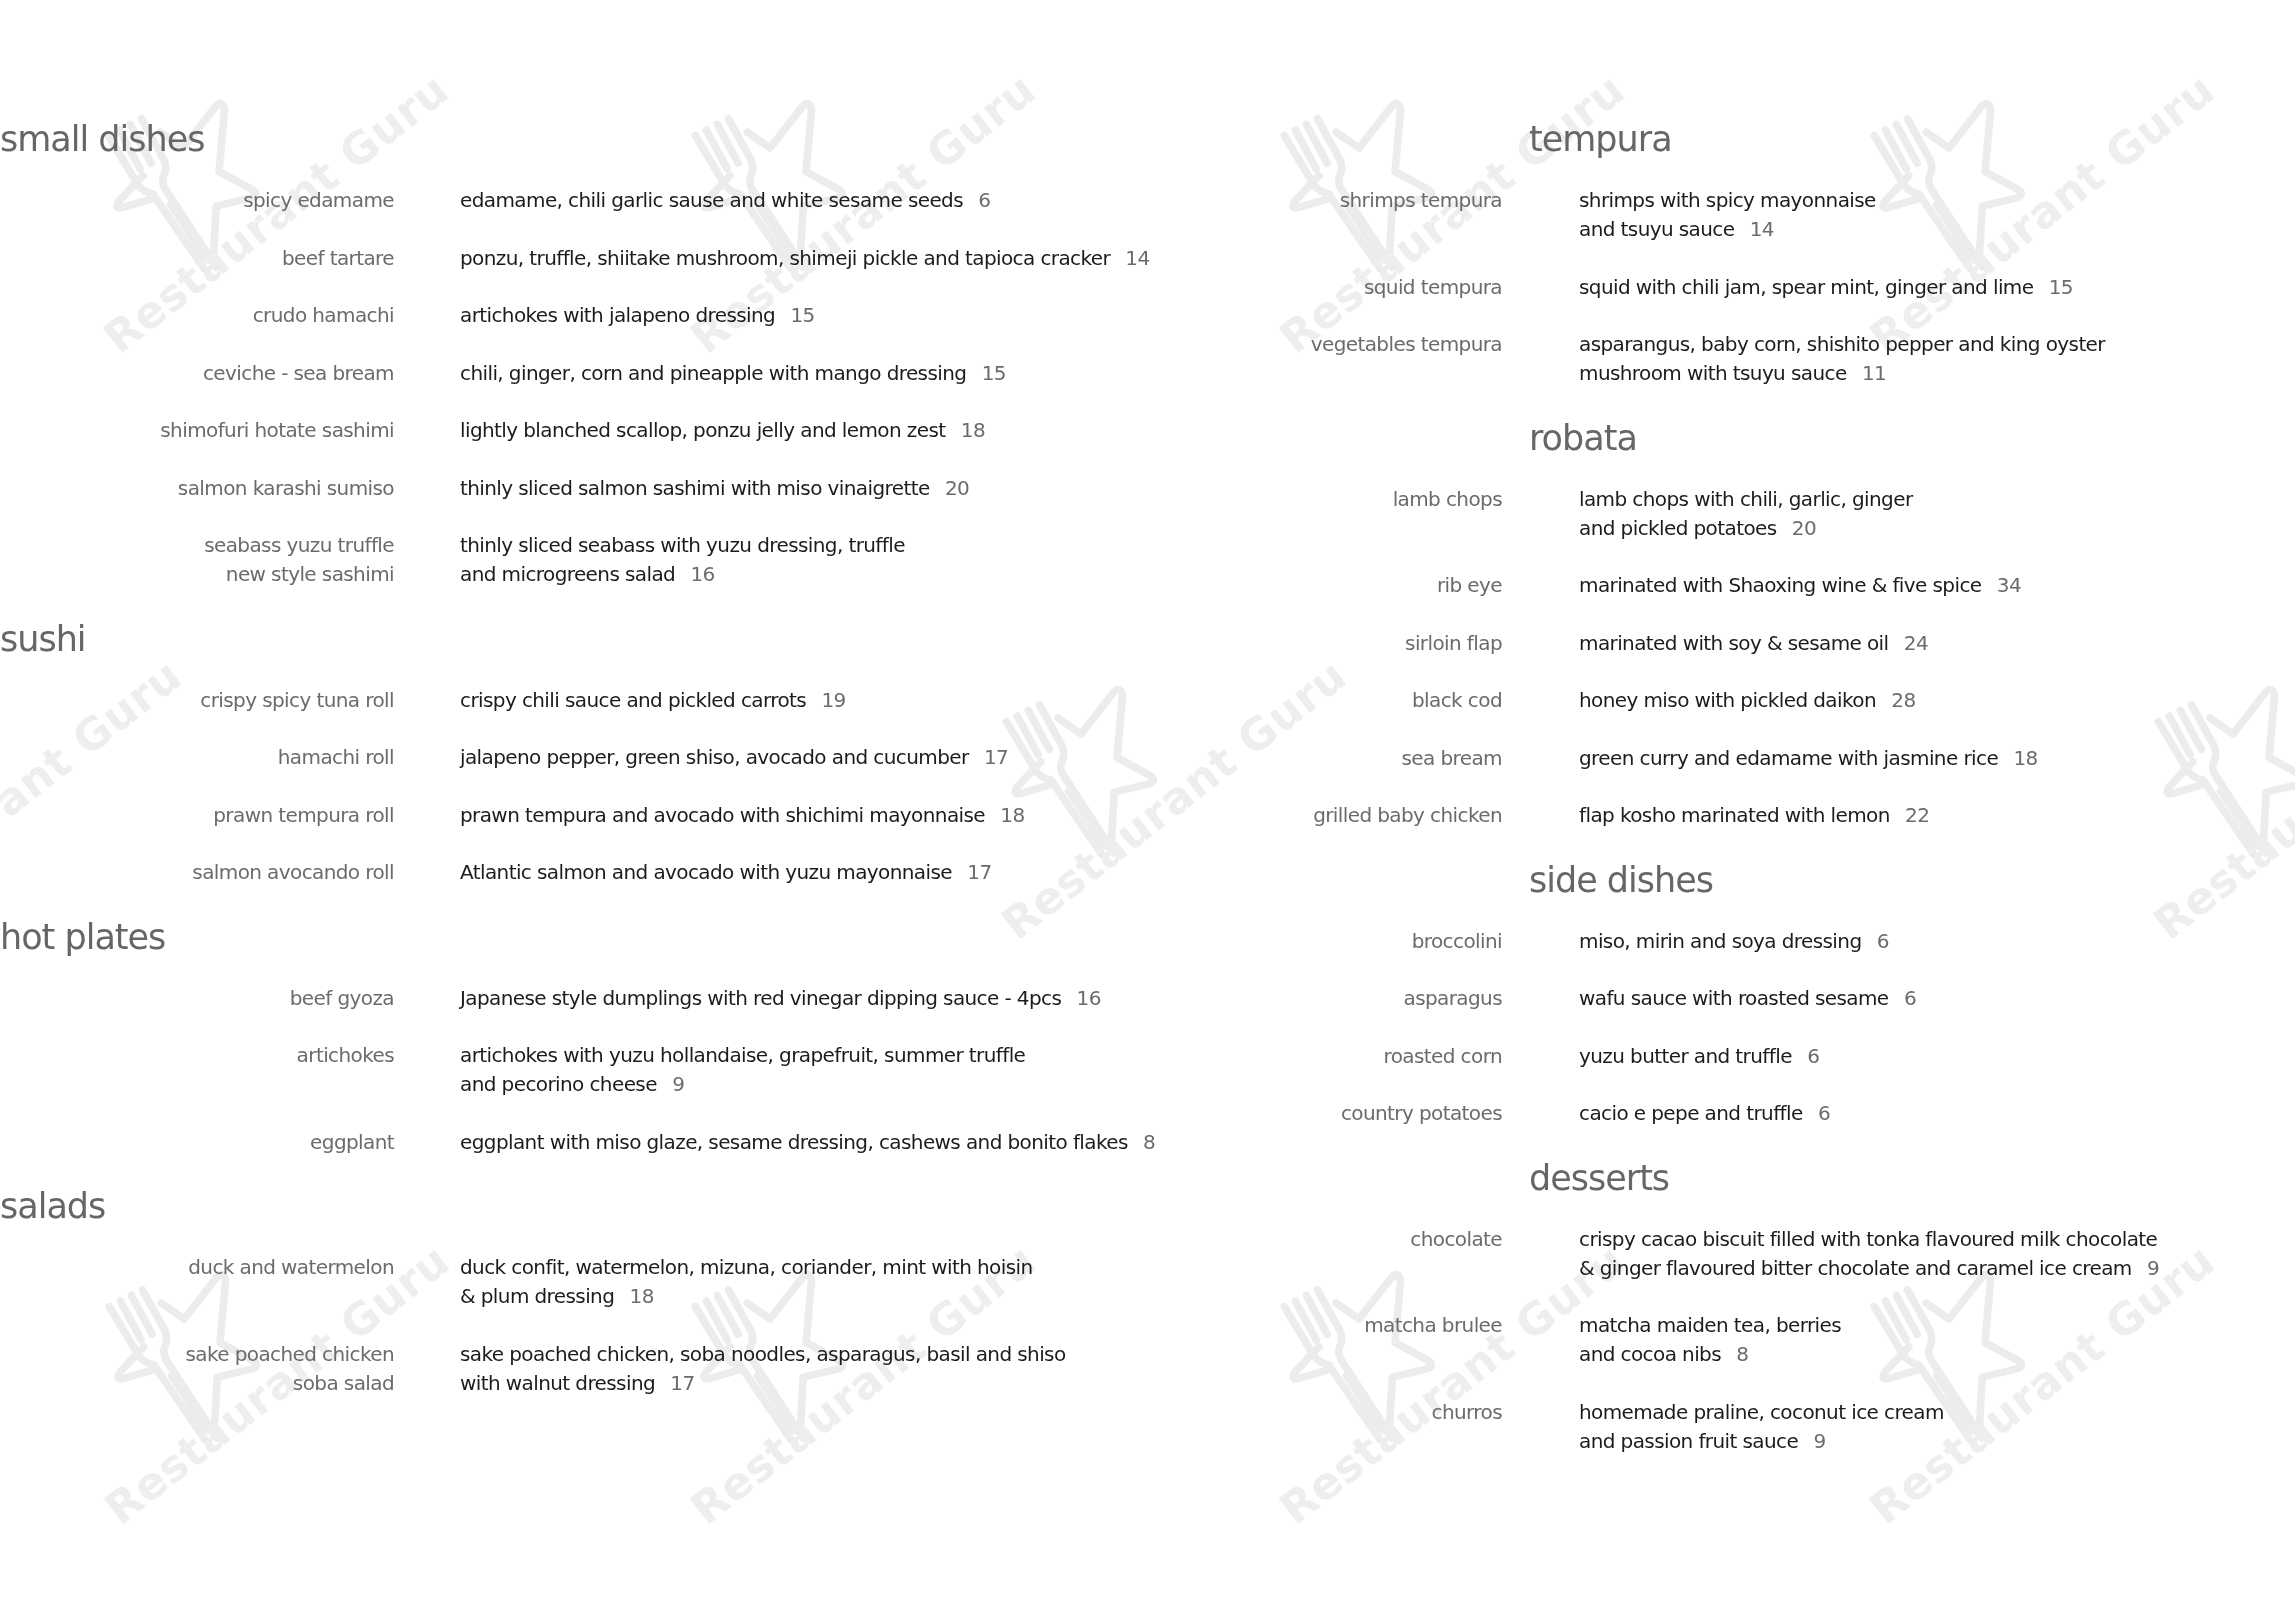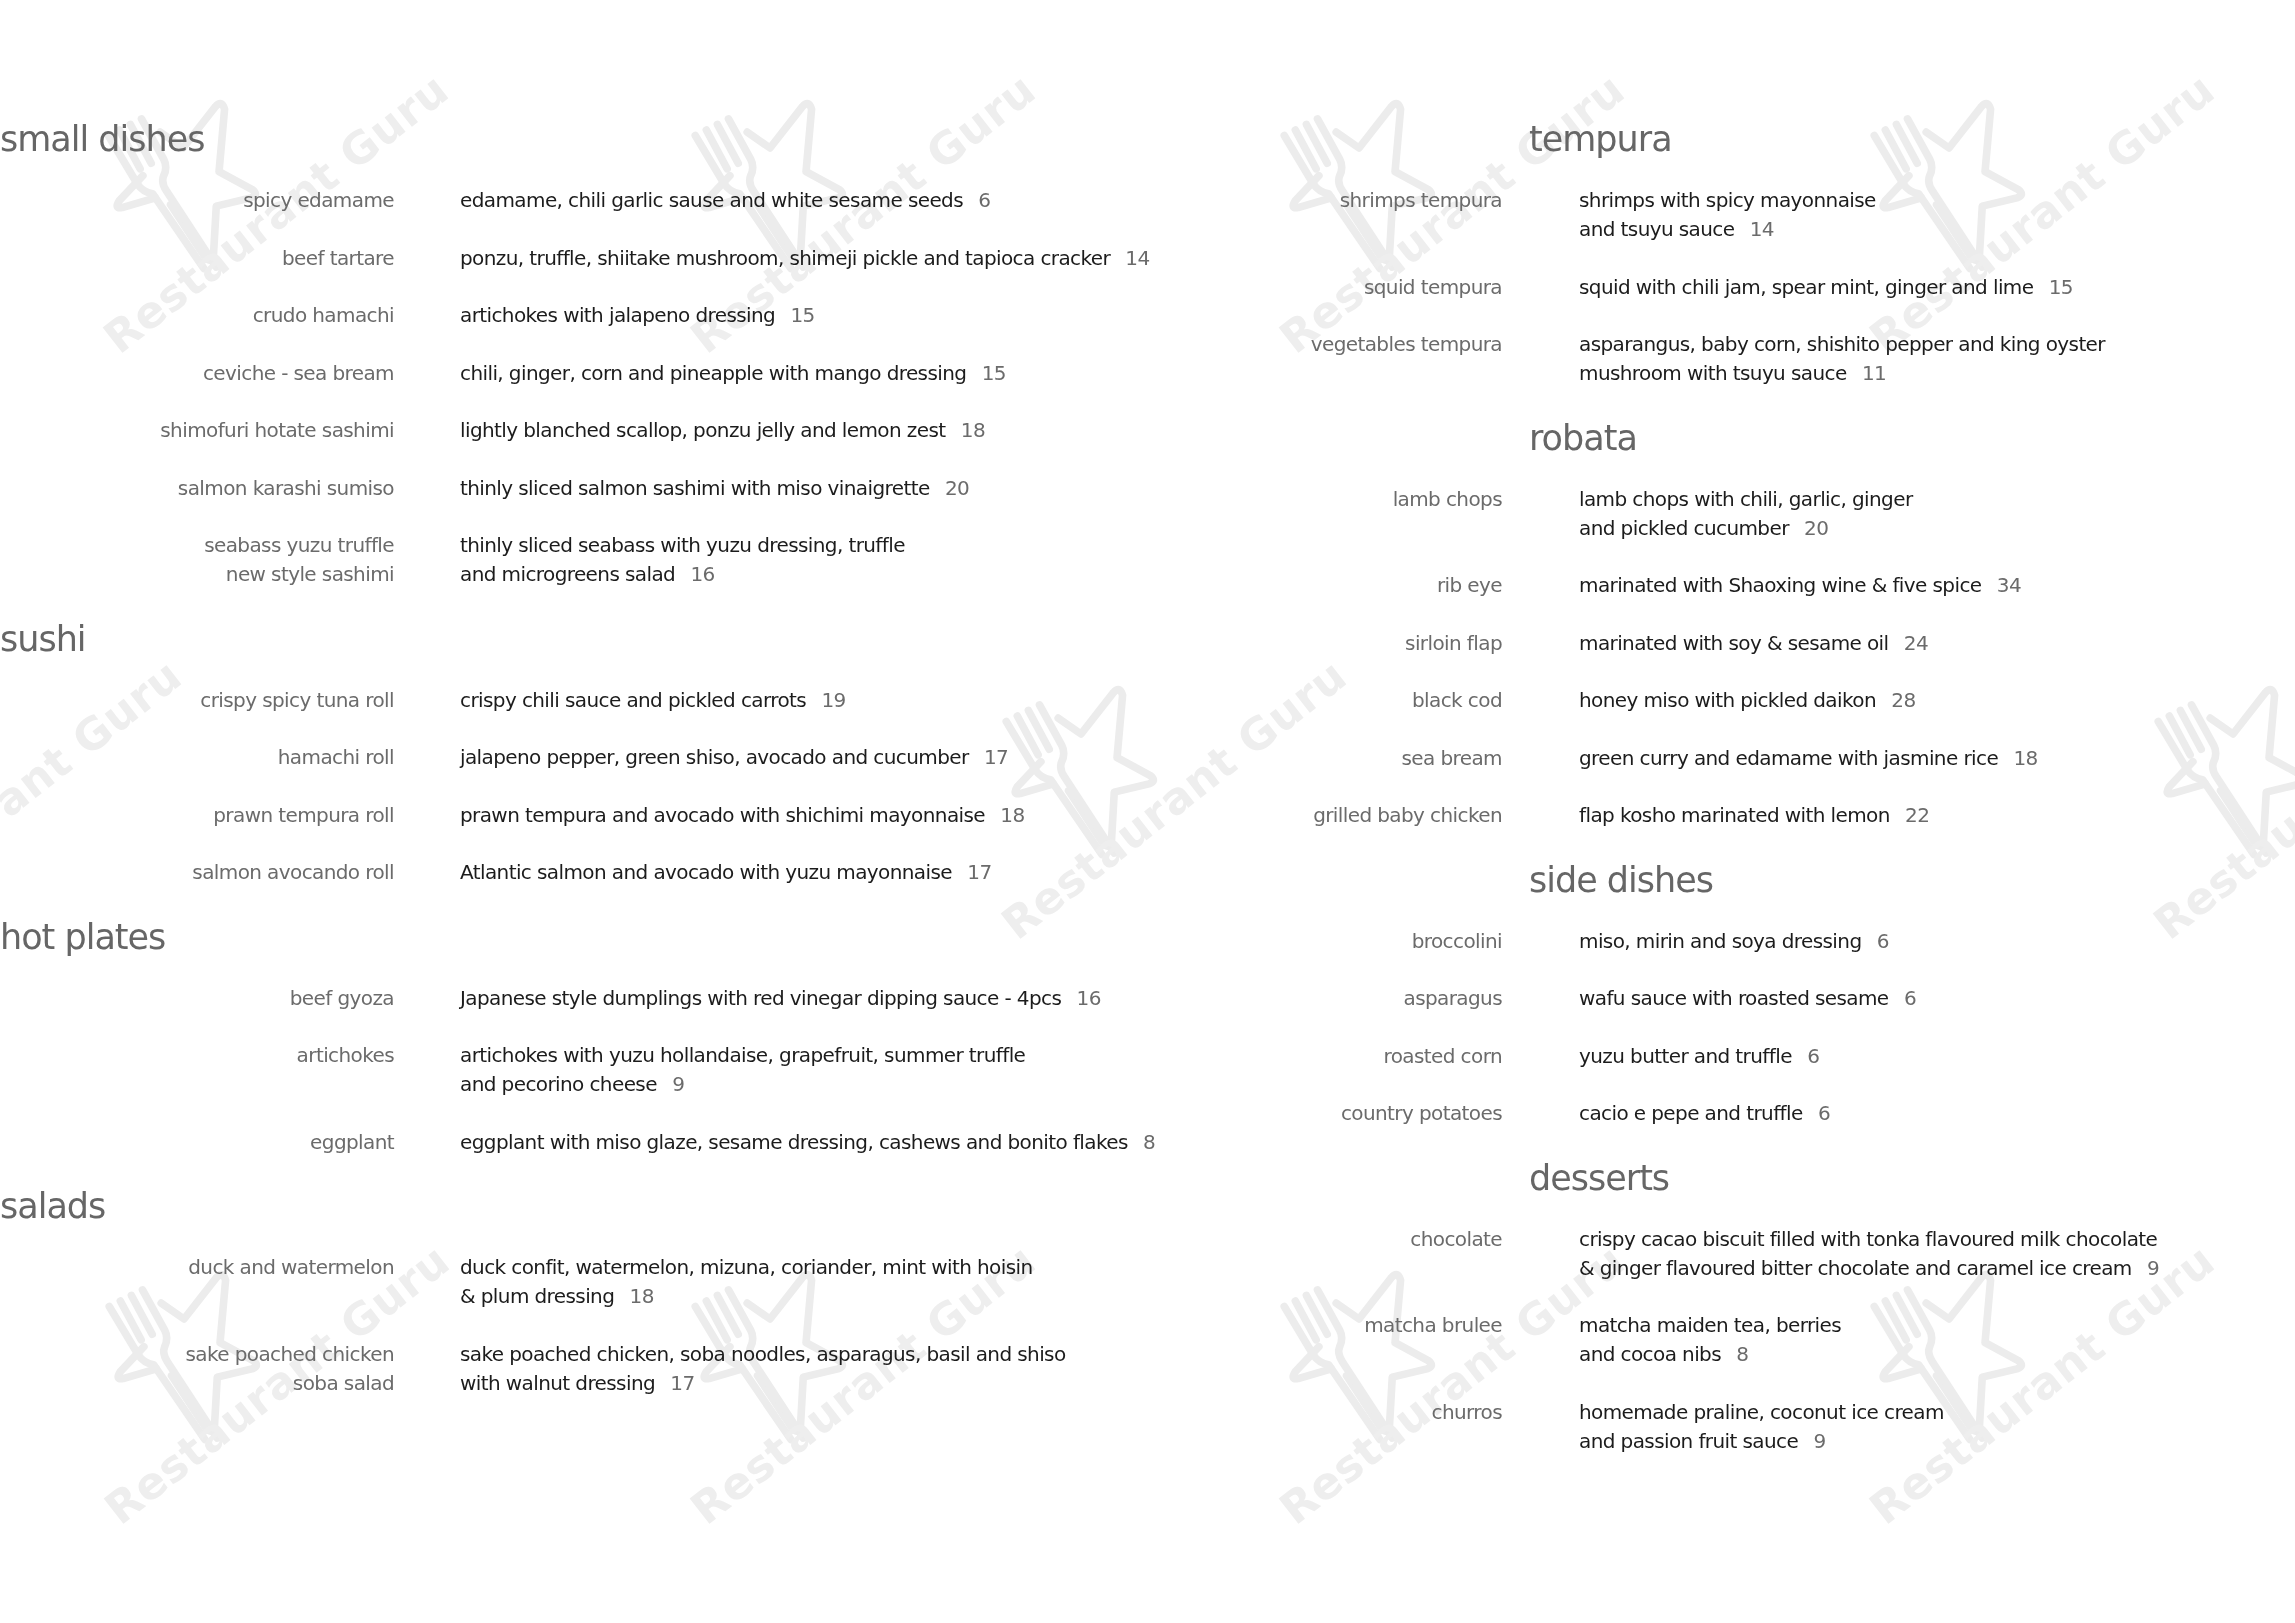--- a/index.html
+++ b/index.html
@@ -382,21 +382,21 @@
   </div>
     <div class="section">
     <div class="section-title">robata</div>
     <div class="items">
         <div class="item">
     <div class="item-label">
             <span class="line">lamb chops</span>
           </div>
     <div class="item-desc">
             <span class="line"><span>lamb chops with chili, garlic, ginger</span></span>
-            <span class="line"><span>and pickled cucumber</span><span class="price">20</span></span>
+            <span class="line"><span>and pickled potatoes</span><span class="price">20</span></span>
           </div>
   </div>
         <div class="item">
     <div class="item-label">
             <span class="line">rib eye</span>
           </div>
     <div class="item-desc">
             <span class="line"><span>marinated with Shaoxing wine &amp; five spice</span><span class="price">34</span></span>
           </div>
   </div>

